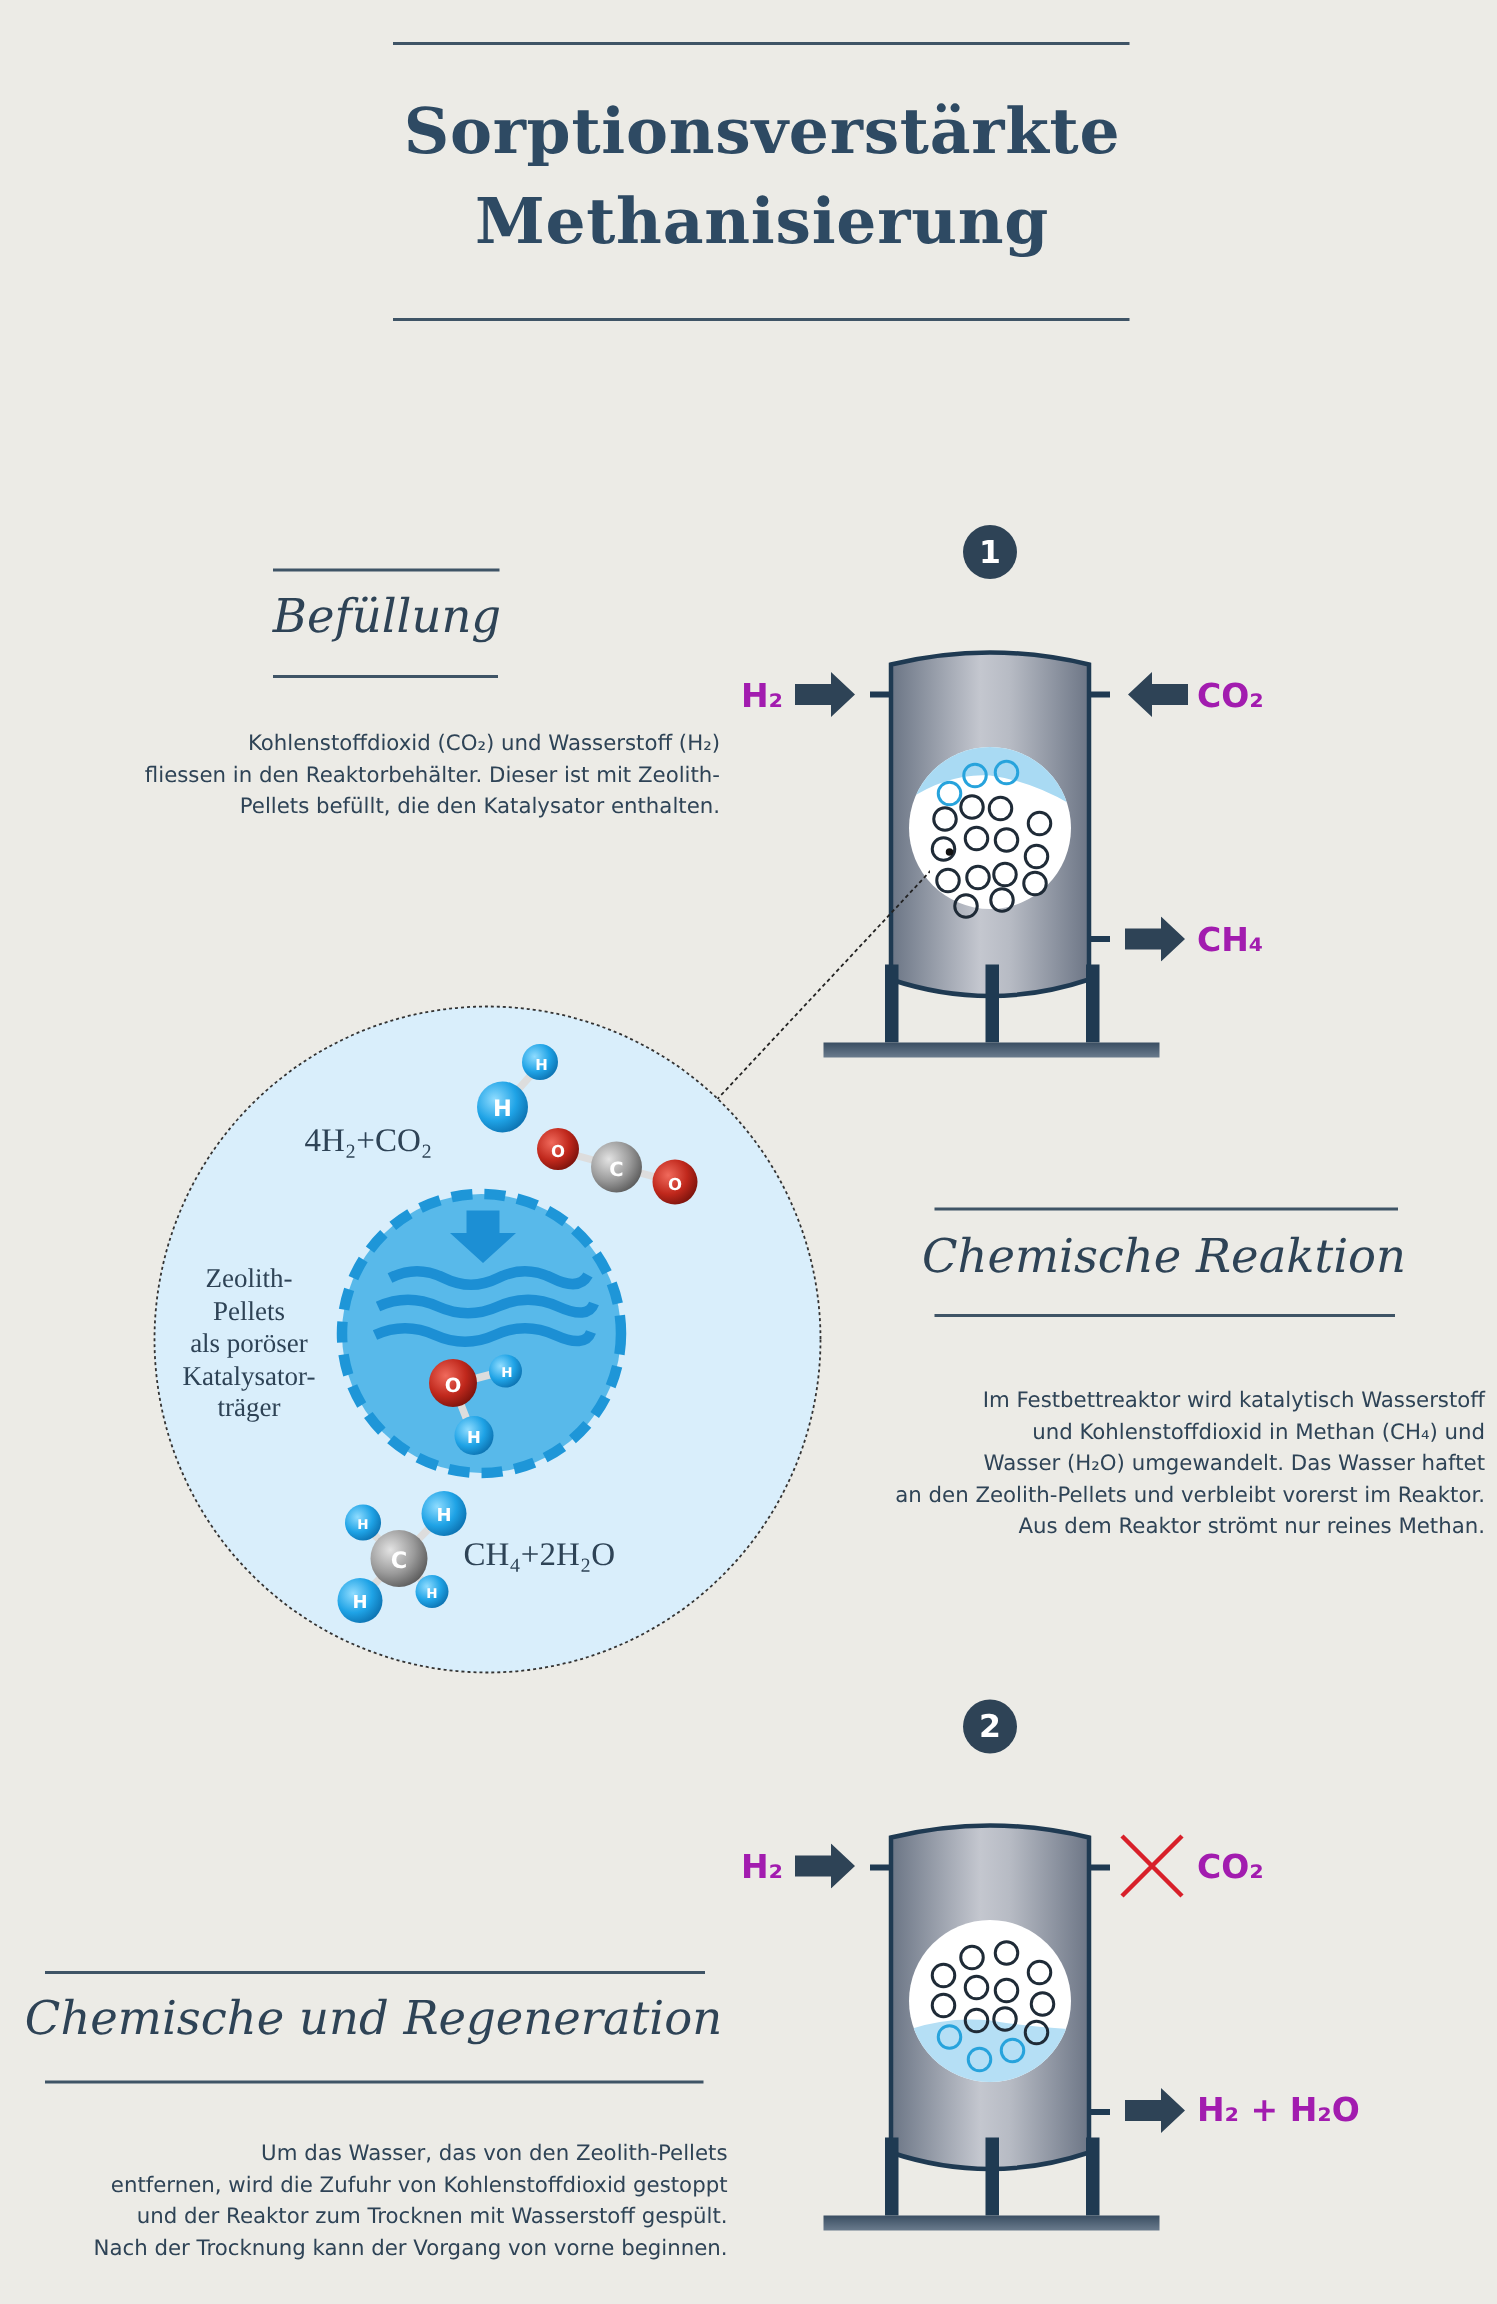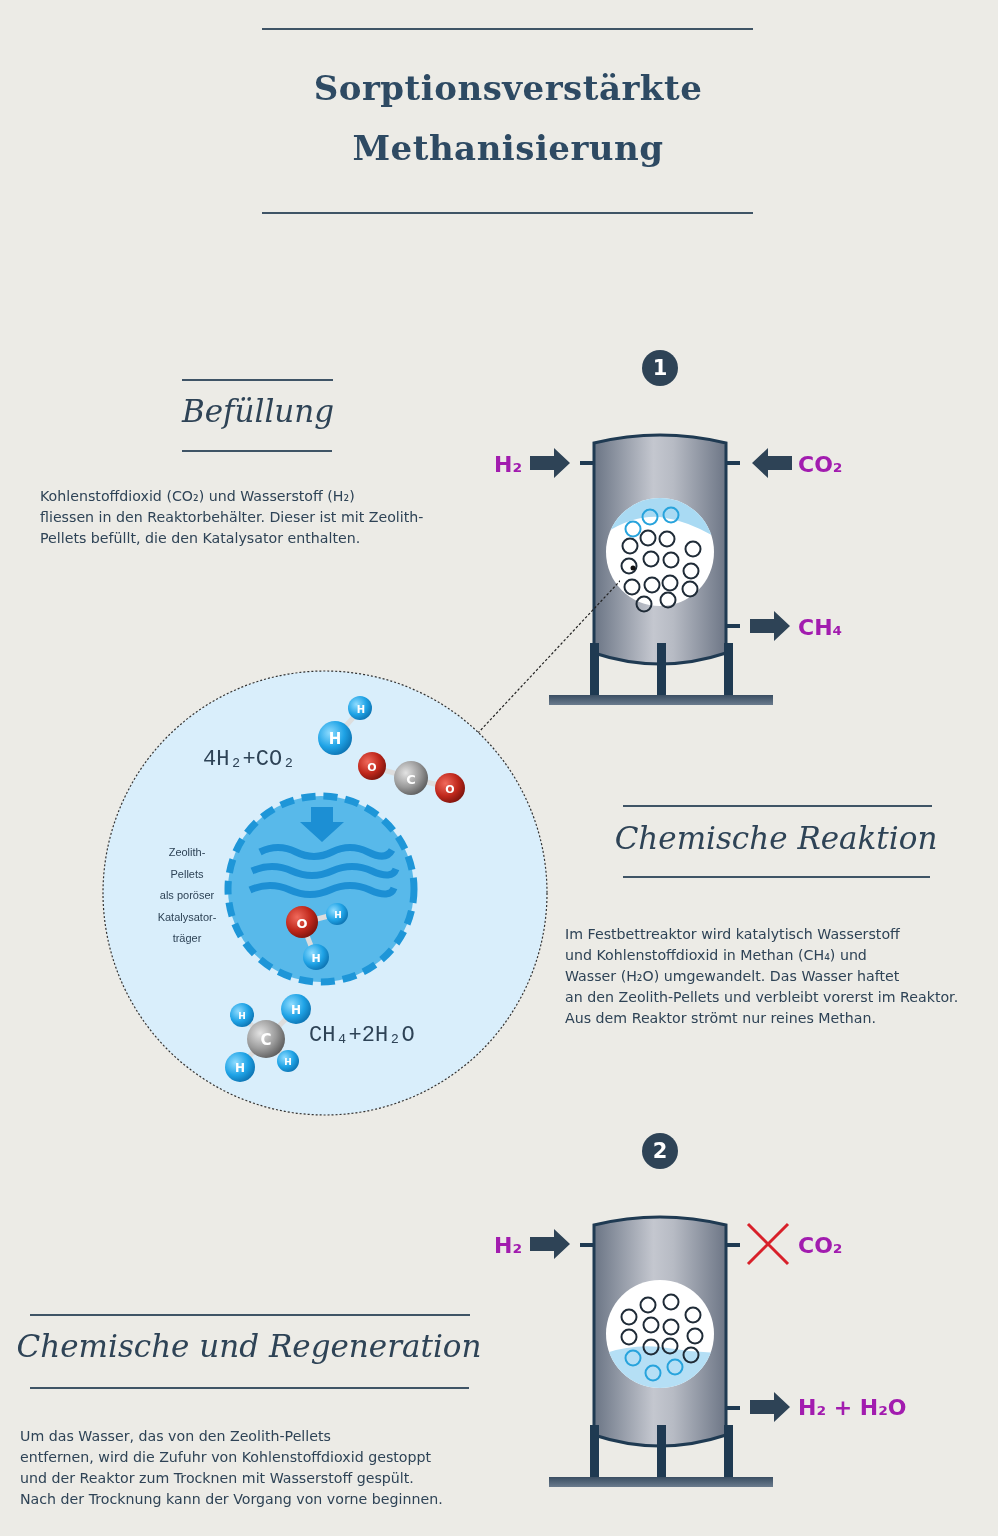--- a/index.html
+++ b/index.html
@@ -4,54 +4,54 @@
 <style>
   * { box-sizing: border-box; margin: 0; padding: 0; }
   html, body { width: 998px; height: 1536px; background: #ecebe6; overflow: hidden; }
   body { position: relative; font-family: "Liberation Sans", sans-serif; color: #2e4356; }
 
   .rule { position: absolute; height: 2px; background: #3f5466; }
 
   .main-title {
     position: absolute; left: 258px; top: 58px; width: 500px;
     text-align: center; font-family: "DejaVu Serif", serif; font-weight: bold;
-    font-size: 34px; line-height: 60px; color: #2e4a63; letter-spacing: 0.5px;
+    font-size: 42px; line-height: 60px; color: #2e4a63; letter-spacing: 0.5px;
   }
 
   .sec-title {
     position: absolute; text-align: center;
     font-family: "DejaVu Serif", serif; font-style: italic;
     font-size: 31px; color: #2e4356; white-space: nowrap;
   }
   .sec-text {
-    position: absolute; text-align: left;
+    position: absolute; text-align: right;
     font-family: "DejaVu Sans", sans-serif; font-size: 14.2px; line-height: 21px;
     color: #2e4356;
   }
 
   .badge {
     position: absolute; width: 36px; height: 36px; border-radius: 50%;
     background: #2e4356; color: #fff; text-align: center;
     font-family: "DejaVu Sans", sans-serif; font-weight: bold; font-size: 21px; line-height: 36px;
   }
 
   .gas-label {
     position: absolute; font-family: "DejaVu Sans", sans-serif; font-weight: bold;
     font-size: 22px; color: #a21caf; white-space: nowrap; line-height: 26px;
   }
 
   .reactor-svg { position: absolute; }
 
   .zoom-label {
-    position: absolute; font-family: Liberation Mono, monospace; font-size: 22px;
+    position: absolute; font-family: Liberation Serif, serif; font-size: 22px;
     color: #2e4356; white-space: nowrap;
   }
   .zeo-label {
-    position: absolute; left: 132px; top: 842px; width: 110px; text-align: center;
-    font-family: Liberation Sans, sans-serif; font-size: 11px; line-height: 21.5px; color: #2e4356;
+    position: absolute; left: 111px; top: 842px; width: 110px; text-align: center;
+    font-family: Liberation Serif, serif; font-size: 18px; line-height: 21.5px; color: #2e4356;
   }
 </style>
 </head>
 <body>
 
 <div class="rule" style="left:262px;top:28px;width:491px;"></div>
 <div class="main-title">
   <div>Sorptionsverstärkte</div>
   <div>Methanisierung</div>
 </div>

